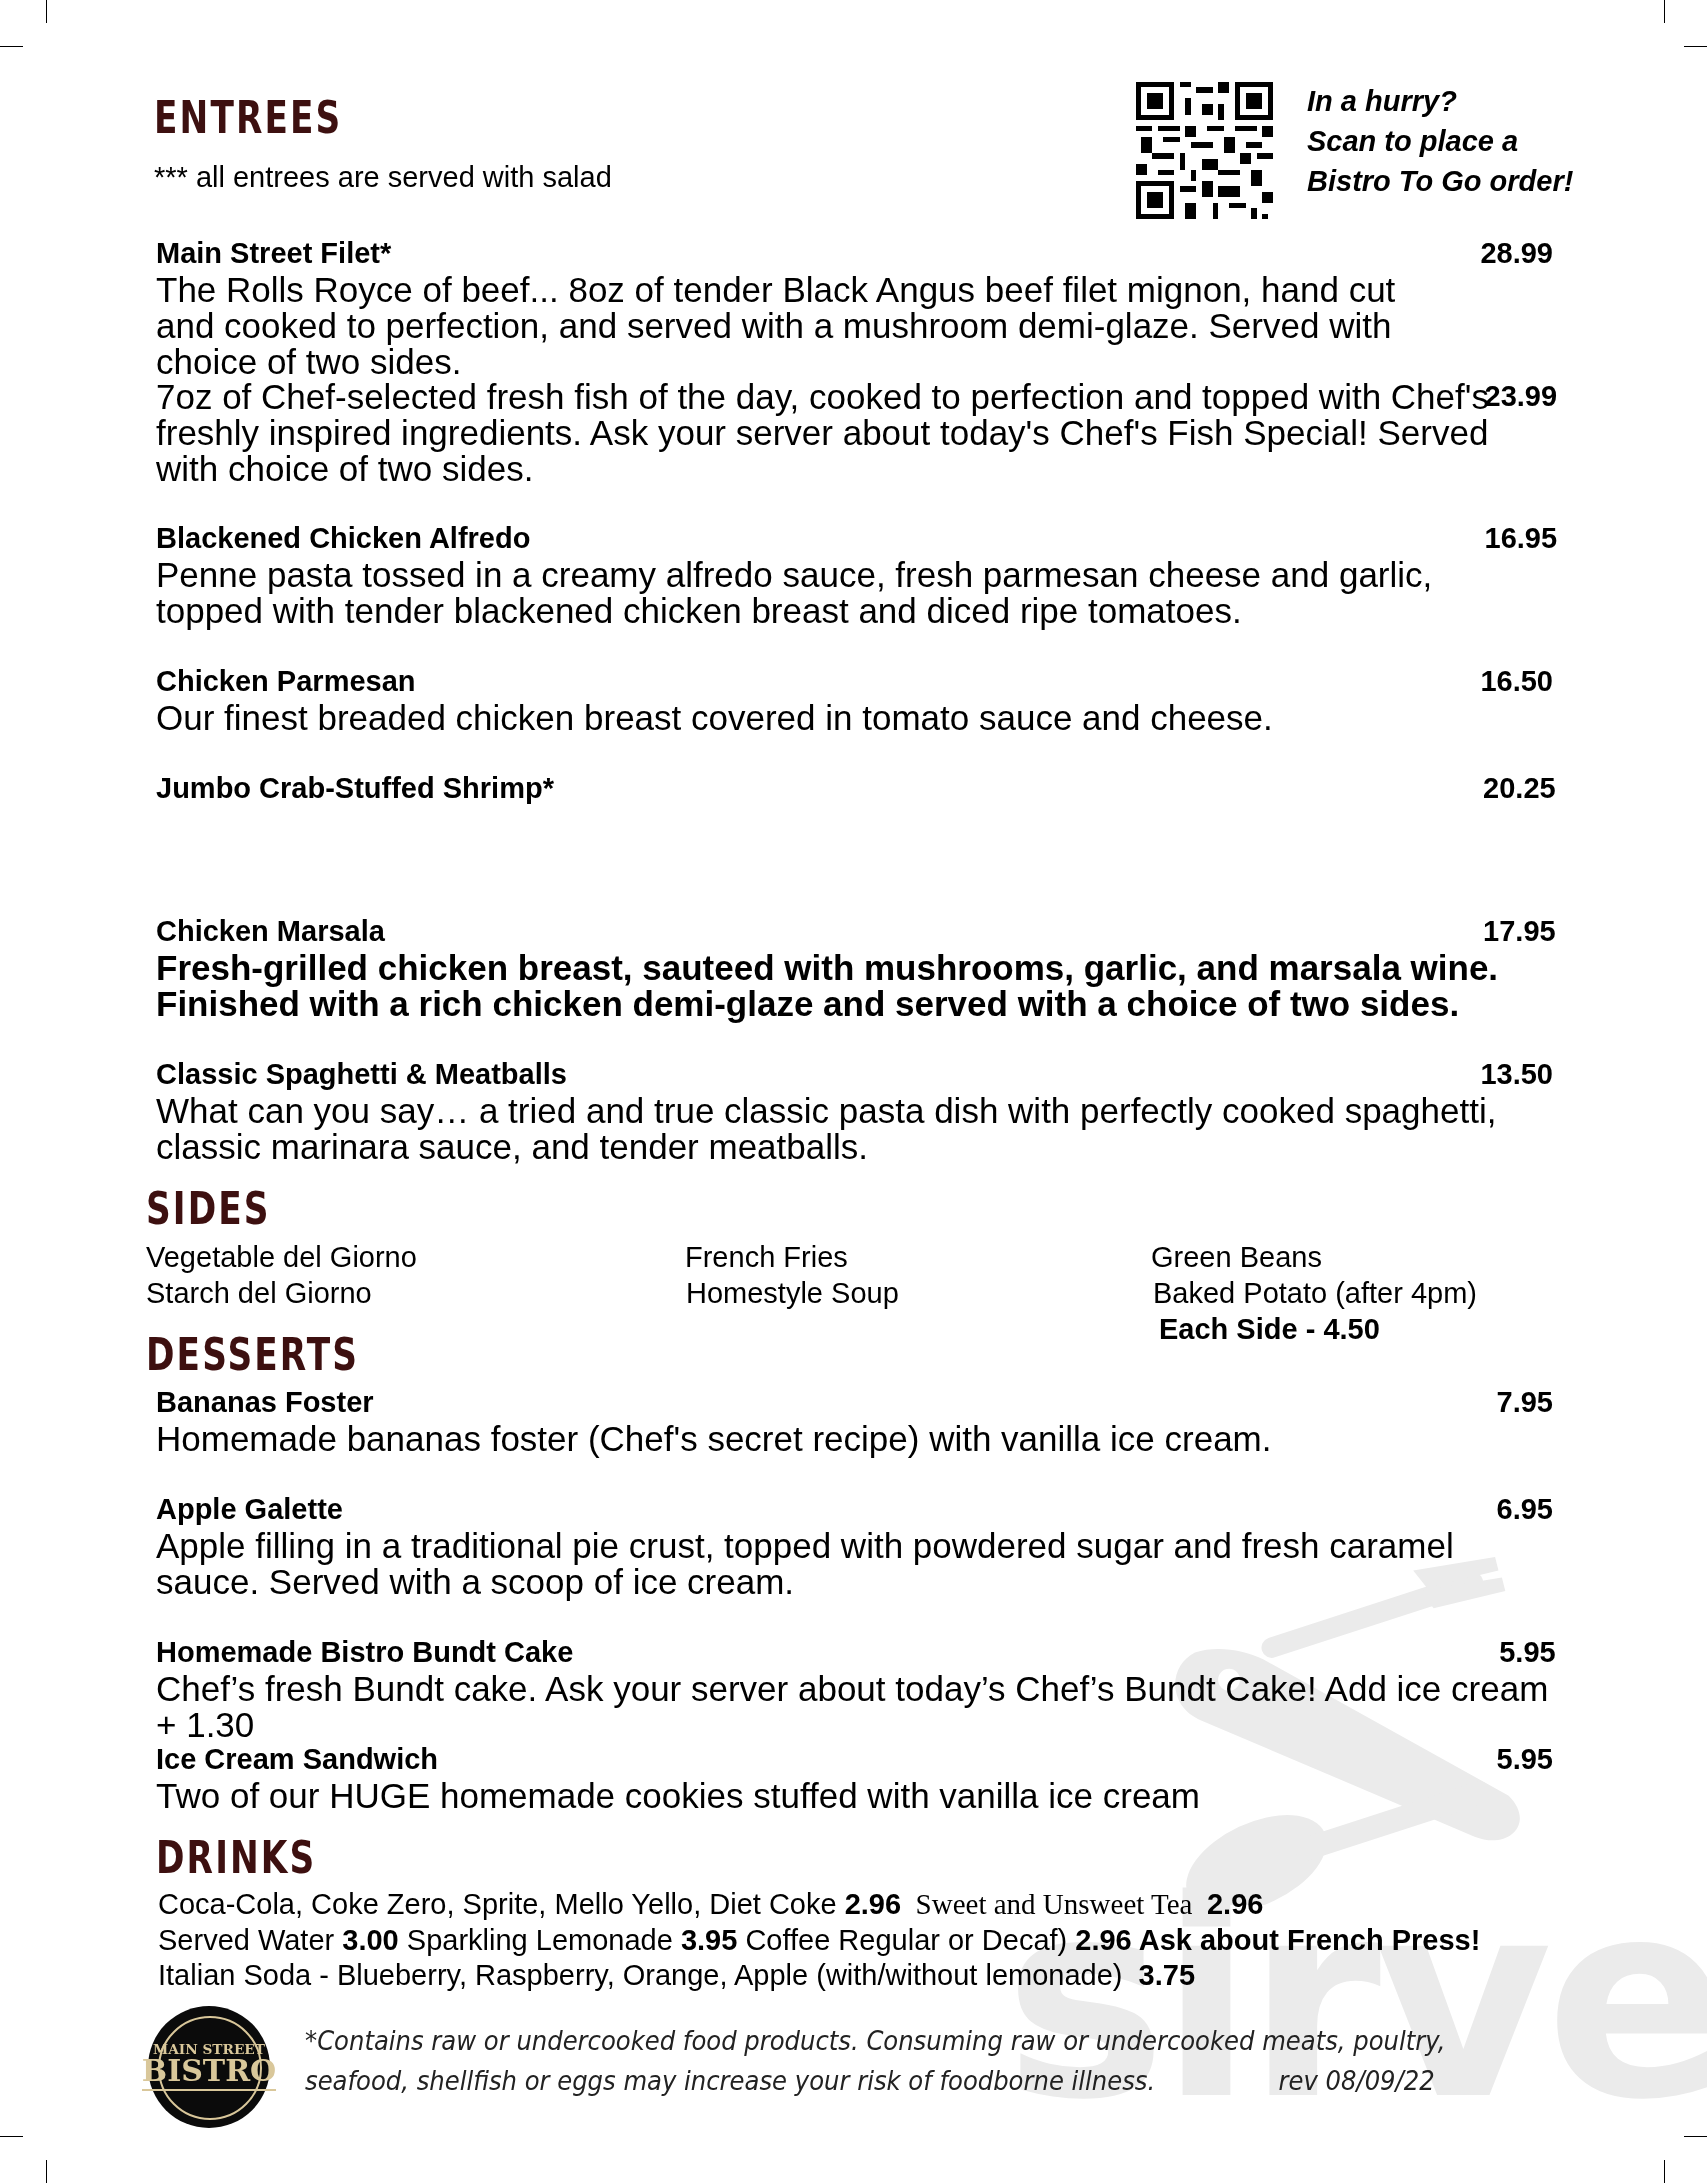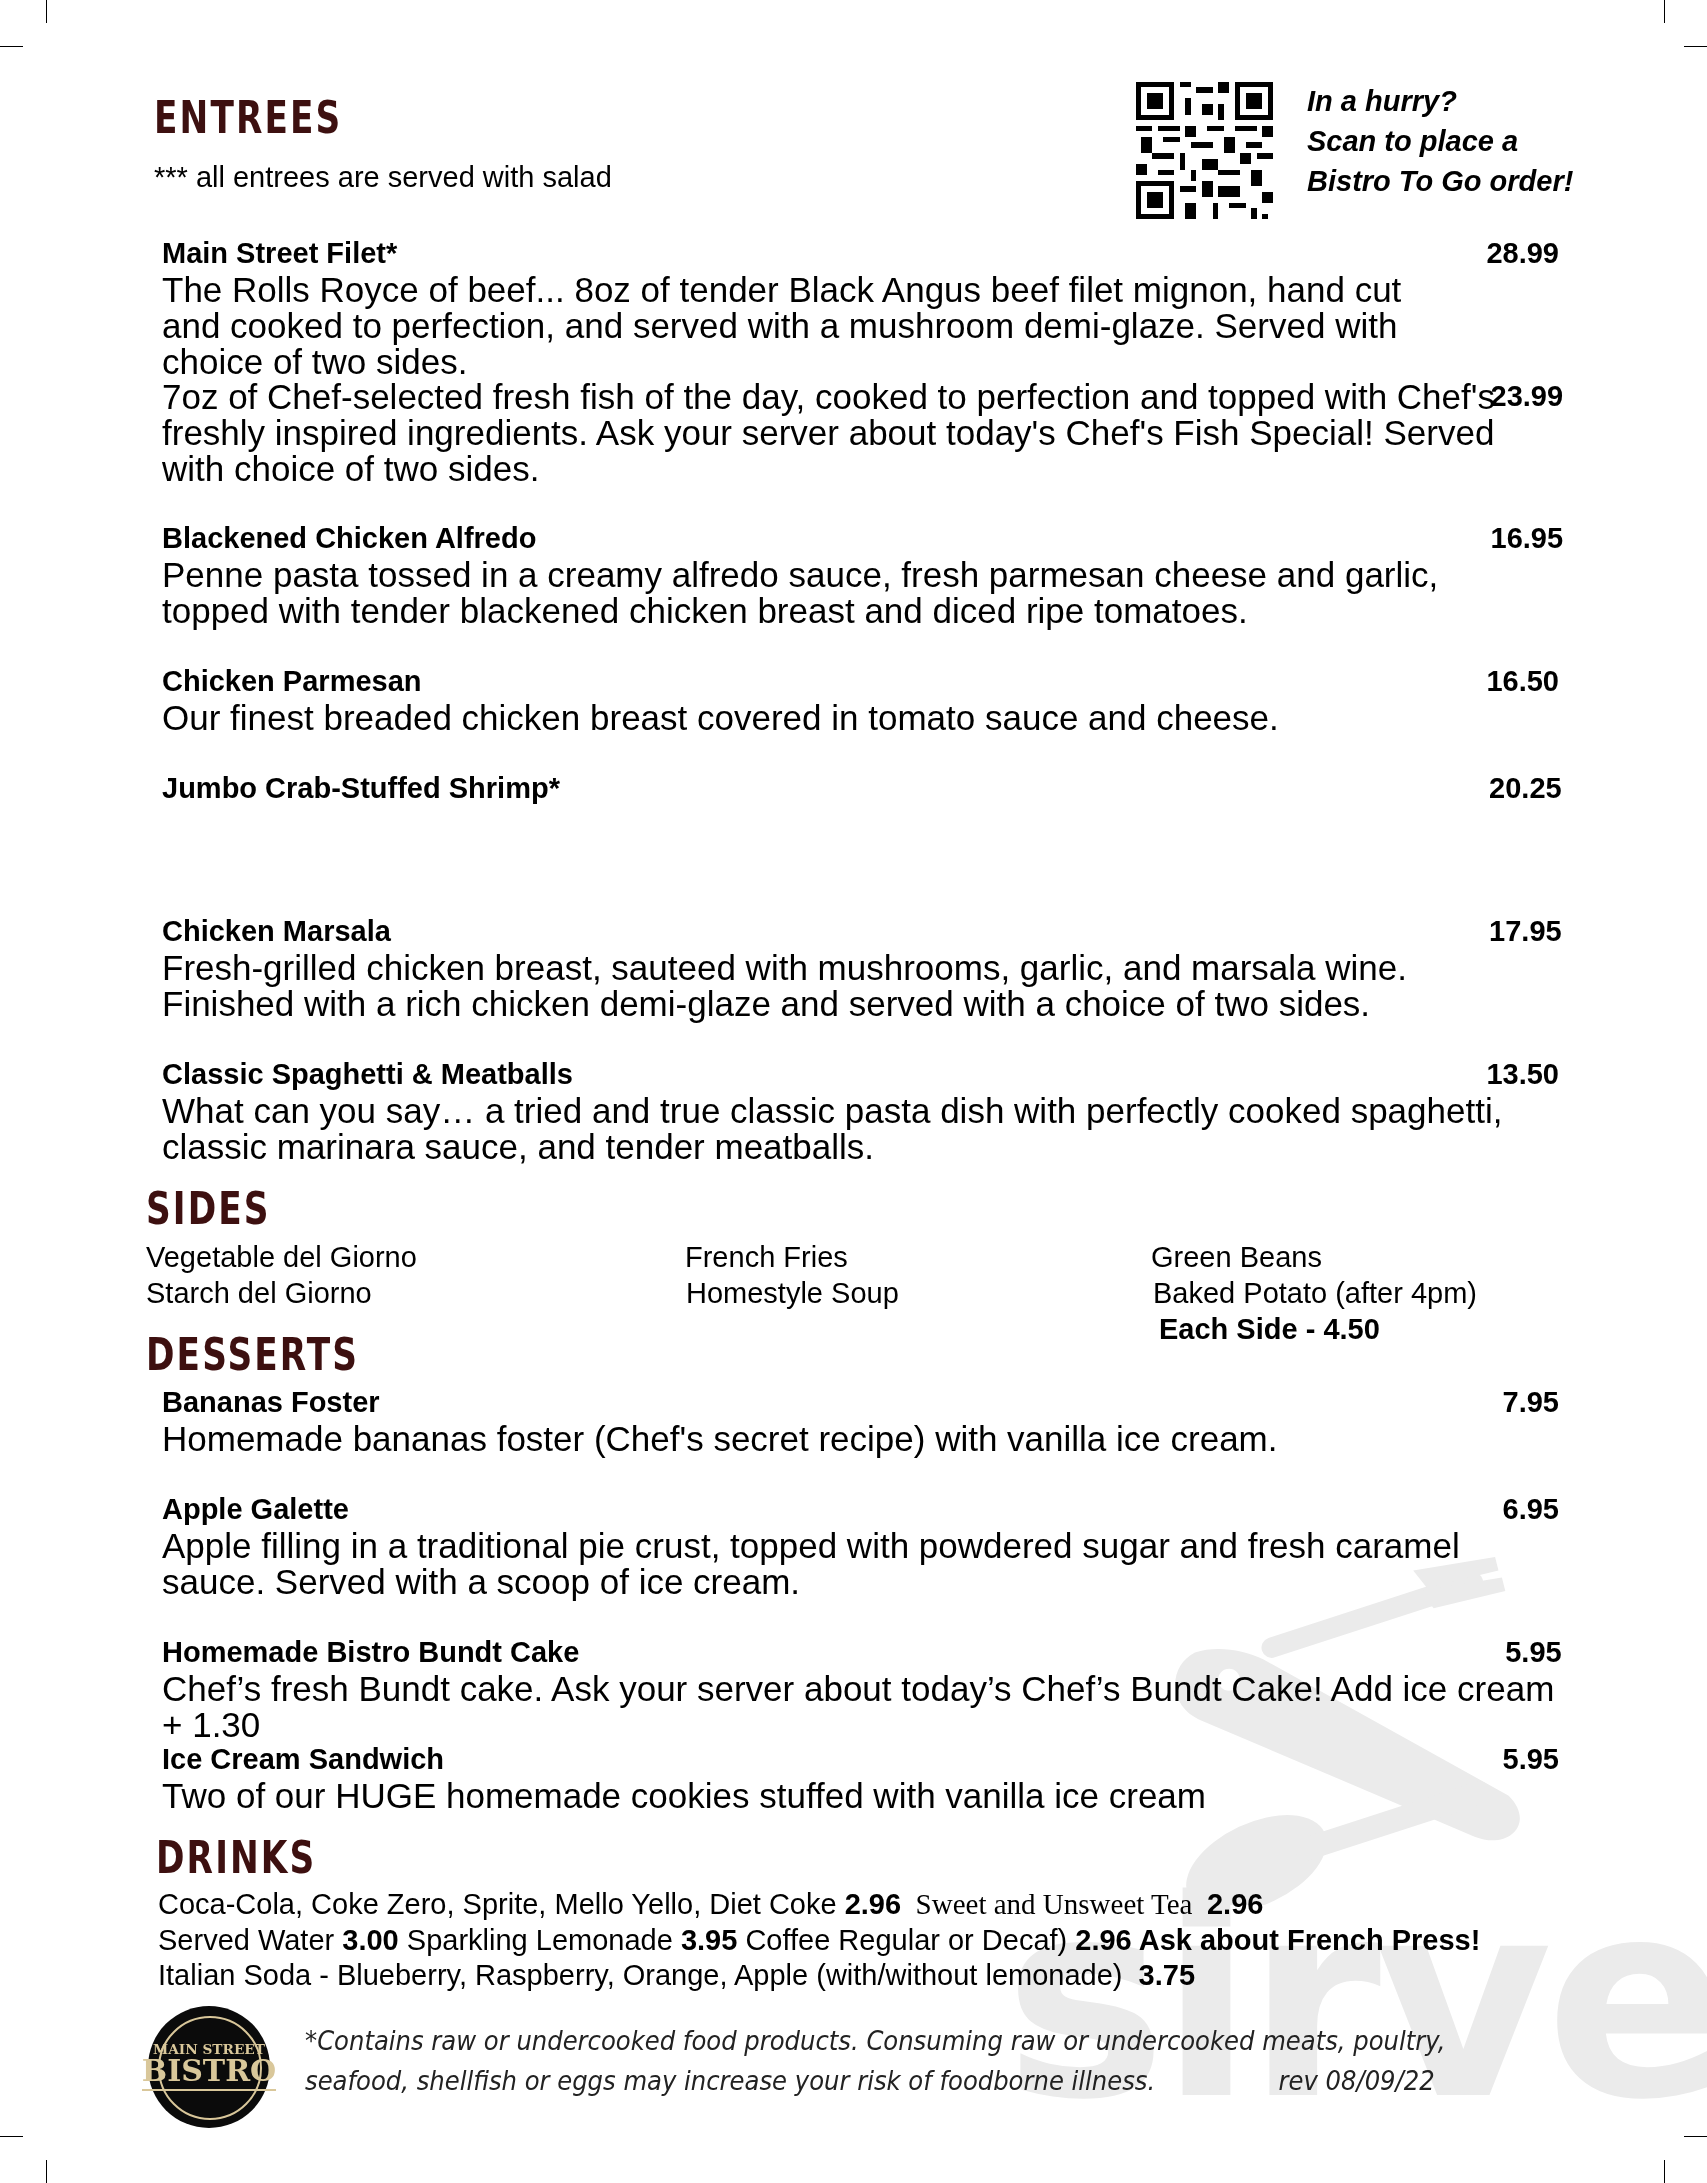--- a/index.html
+++ b/index.html
@@ -1,20 +1,20 @@
 <!DOCTYPE html>
 <html style="font-size:11px"><head>
 <meta charset="utf-8">
 <style>
   html, body { margin:0; padding:0; }
   body { width:1707px; height:2183px; background:#ffffff; position:relative; overflow:hidden; font-family:"Liberation Sans", sans-serif; color:#000; }
   .abs { position:absolute; }
   .heading { position:absolute; font-family:"DejaVu Sans", sans-serif; font-weight:bold; color:#3d1010; font-size:44px; letter-spacing:2.7px; transform:scaleX(0.78); transform-origin:left center; line-height:1; }
   .note { position:absolute; font-size:29px; }
-  .item { position:absolute; left:162px; width:1397px; }
+  .item { position:absolute; left:156px; width:1397px; }
   .item-title { font-weight:bold; font-size:29px; line-height:36px; display:block; }
   .item-price { position:absolute; right:0; top:0; font-weight:bold; font-size:29px; line-height:36px; }
   .item-desc { font-size:35px; line-height:36px; display:block; margin-top:0.7px; }
   .side { position:absolute; font-size:29px; line-height:36px; }
   .drink-line { position:absolute; left:158px; font-size:29px; line-height:36px; white-space:nowrap; }
   .drink-line b { font-weight:bold; }
   .qr-text { position:absolute; left:1307px; top:81px; font-weight:bold; font-style:italic; font-size:29px; line-height:40px; }
   .footer-text { position:absolute; left:305px; top:2021px; font-family:"DejaVu Sans", sans-serif; font-style:italic; font-weight:300; font-size:27px; line-height:40px; color:#222; transform:scaleX(0.9); transform-origin:left top; white-space:nowrap; }
   .crop { position:absolute; background:#000; }
   .watermark { position:absolute; color:#ebebeb; z-index:0; }
@@ -128,21 +128,21 @@
   <span class="item-price">16.50</span>
   <span class="item-desc">Our finest breaded chicken breast covered in tomato sauce and cheese.</span>
 </div>
 <div class="item" style="top:770px;">
   <span class="item-title">Jumbo Crab-Stuffed Shrimp*</span>
   <span class="item-price" style="right:-2.7px;">20.25</span>
 </div>
 <div class="item" style="top:913px;">
   <span class="item-title">Chicken Marsala</span>
   <span class="item-price" style="right:-2.7px;margin-left:11px;">17.95</span>
-  <span class="item-desc" style="width:1379px;">Fresh-grilled chicken breast, sauteed with mushrooms, garlic, and marsala wine. Finished with a rich chicken demi-glaze and served with a choice of two sides.</span>
+  <span class="item-desc" style="width:1379px;font-weight:bold;">Fresh-grilled chicken breast, sauteed with mushrooms, garlic, and marsala wine. Finished with a rich chicken demi-glaze and served with a choice of two sides.</span>
 </div>
 <div class="item" style="top:1056px;">
   <span class="item-title">Classic Spaghetti &amp; Meatballs</span>
   <span class="item-price">13.50</span>
   <span class="item-desc" style="width:1400px;">What can you say… a tried and true classic pasta dish with perfectly cooked spaghetti, classic marinara sauce, and tender meatballs.</span>
 </div>
 
 <div class="heading" style="left:146px;top:1187px;">SIDES</div>
 <div class="side" style="left:146px;top:1239px;">Vegetable del Giorno</div>
 <div class="side" style="left:146px;top:1275px;">Starch del Giorno</div>

